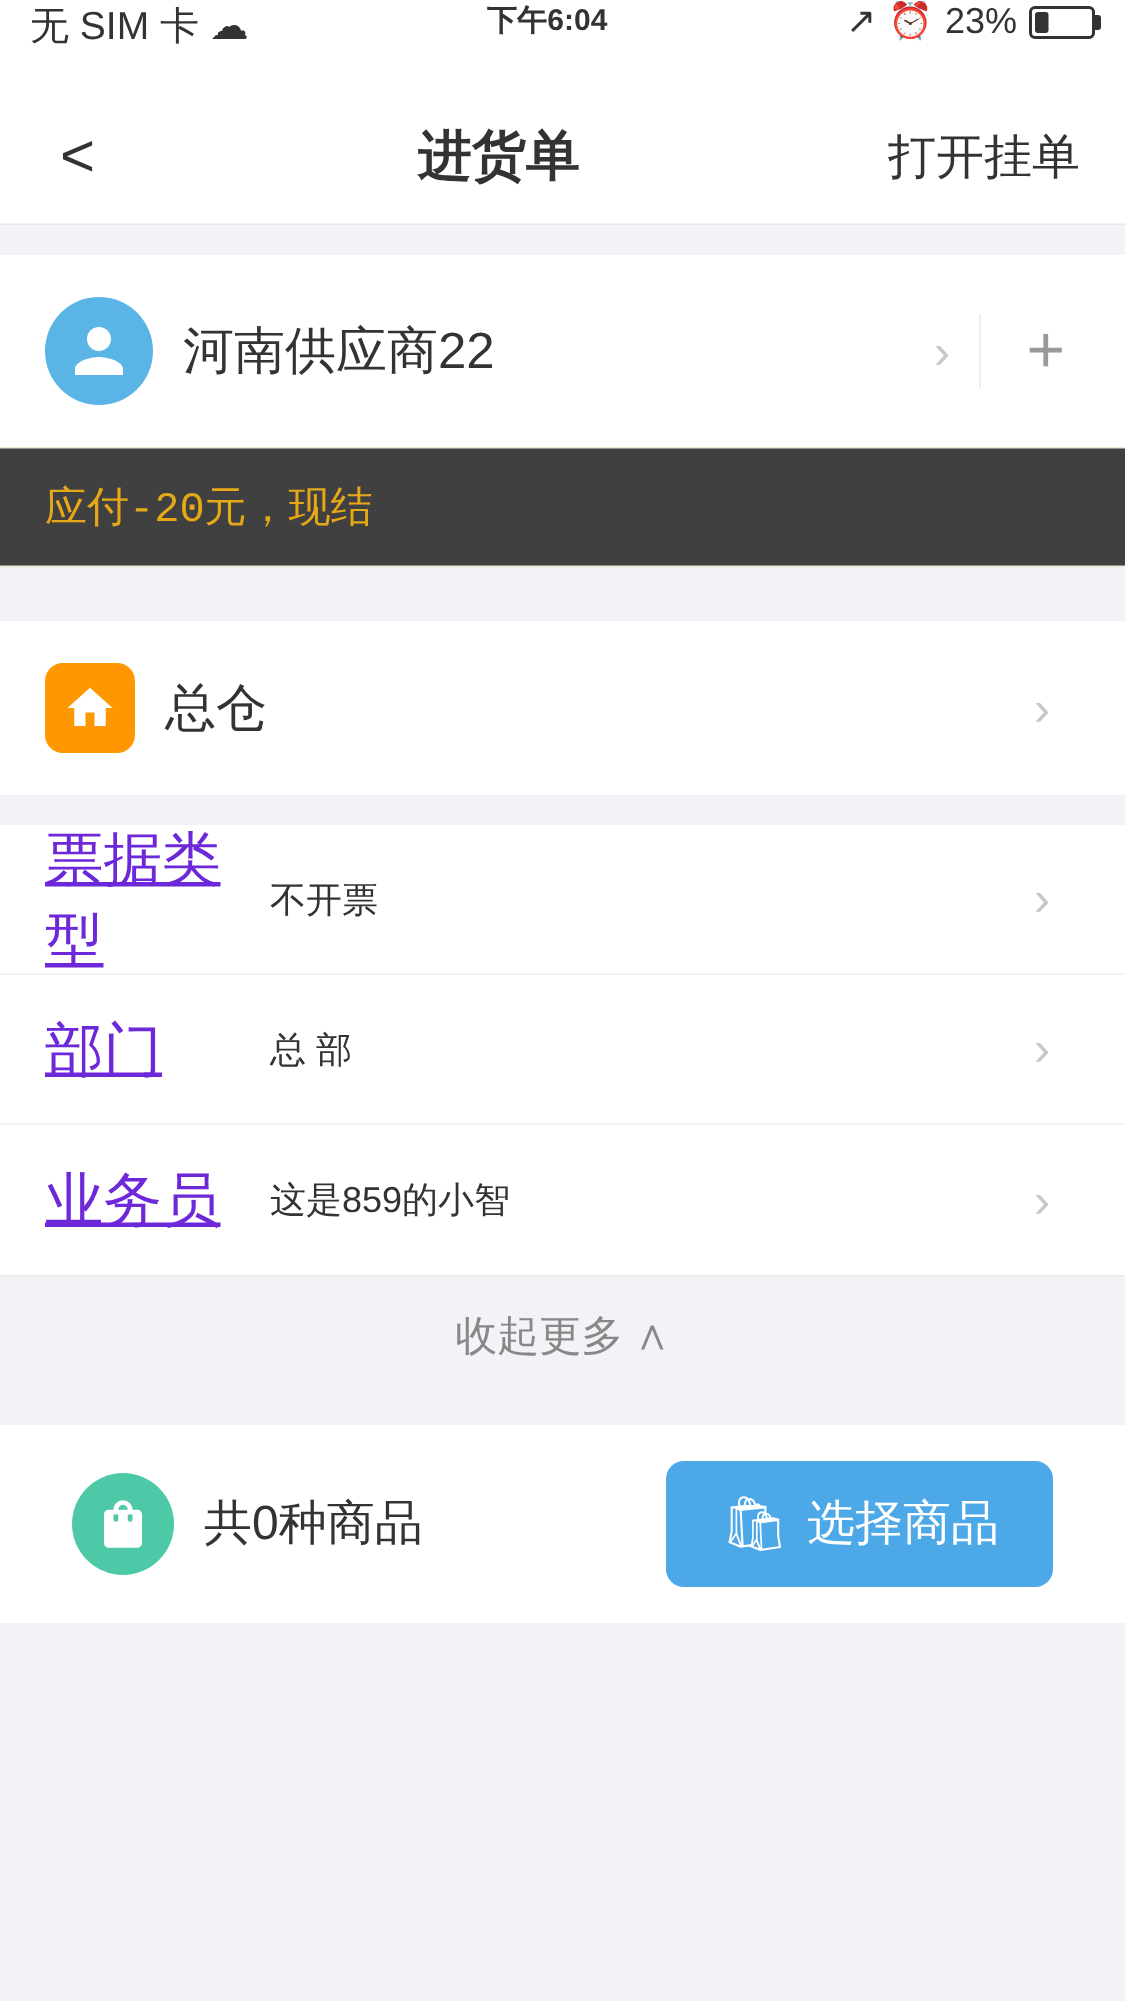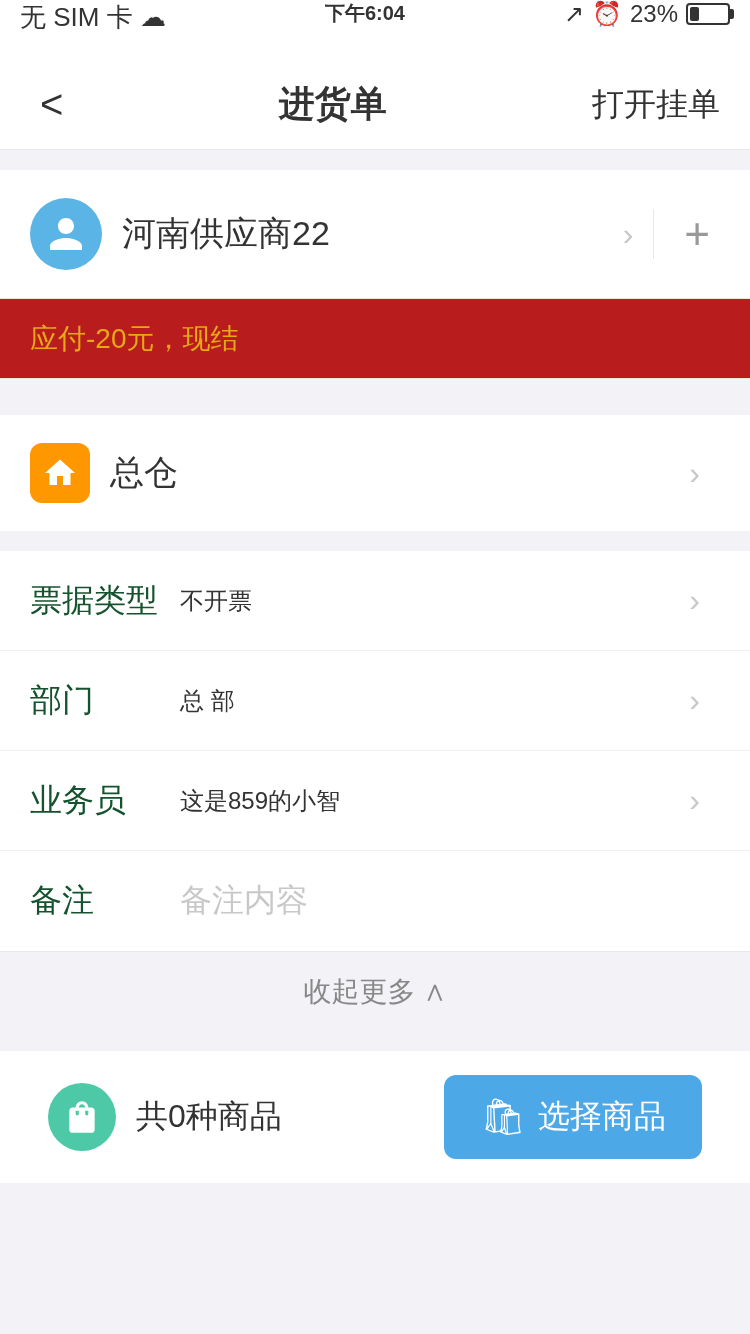--- a/index.html
+++ b/index.html
@@ -154,24 +154,25 @@
     }
     .vertical-divider {
       width: 1px;
       height: 50px;
       background: #e8e8e8;
       margin: 0 20px 0 0;
     }
 
     
     .notice-bar {
-      background: #b91c1c;
+      background: #404040;
       padding: 20px 30px;
       border-top: 1px solid #f0e8d0;
       border-bottom: 1px solid #f0e8d0;
+      font-family: Liberation Mono, monospace;
     }
     .notice-text {
       font-size: 28px;
       color: #e6a817;
     }
 
     
     .warehouse-row {
       display: flex;
       align-items: center;
@@ -211,24 +212,25 @@
       align-items: center;
       padding: 0 30px;
       height: 100px;
       border-bottom: 1px solid #f0f0f0;
       cursor: pointer;
     }
     .form-row:last-child {
       border-bottom: none;
     }
     .form-label {
-      font-size: 32px;
-      color: #14532d;
+      font-size: 39px;
+      color: #6d28d9;
       width: 150px;
       flex-shrink: 0;
+      text-decoration: underline;
     }
     .form-value {
       flex: 1;
       font-size: 24px;
       color: #333;
     }
     .form-placeholder {
       flex: 1;
       font-size: 32px;
       color: #c8c8c8;
@@ -370,24 +372,20 @@
     <span class="form-value">总 部</span>
     <span class="chevron-right">›</span>
   </div>
 
   <div class="form-row">
     <span class="form-label">业务员</span>
     <span class="form-value">这是859的小智</span>
     <span class="chevron-right">›</span>
   </div>
 
-  <div class="form-row">
-    <span class="form-label">备注</span>
-    <span class="form-placeholder">备注内容</span>
-  </div>
 </div>
 
 <div class="collapse-row">
   <span class="collapse-text">收起更多 ∧</span>
 </div>
 
 <div class="product-bar">
   <div class="product-icon">
     <svg viewBox="0 0 24 24">
       <path d="M18 6h-2c0-2.2-1.8-4-4-4S8 3.8 8 6H6c-1.1 0-2 .9-2 2v12c0 1.1.9 2 2 2h12c1.1 0 2-.9 2-2V8c0-1.1-.9-2-2-2zm-8 4c0 .6-.4 1-1 1s-1-.4-1-1V8h2v2zm2-6c1.1 0 2 .9 2 2h-4c0-1.1.9-2 2-2zm4 6c0 .6-.4 1-1 1s-1-.4-1-1V8h2v2z"></path>

